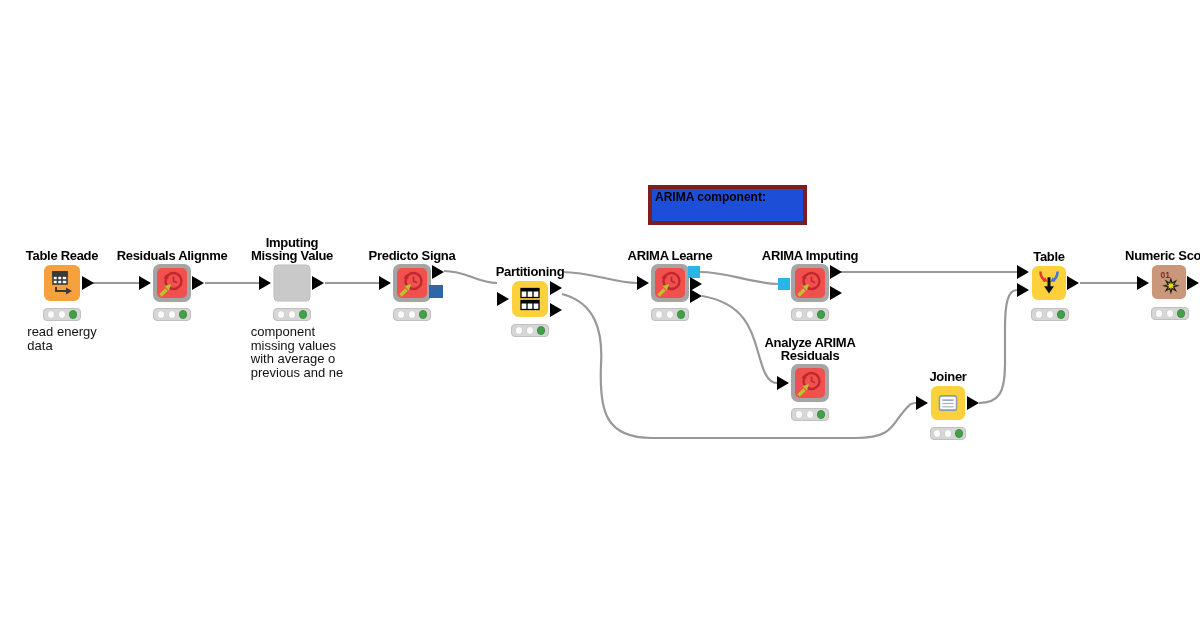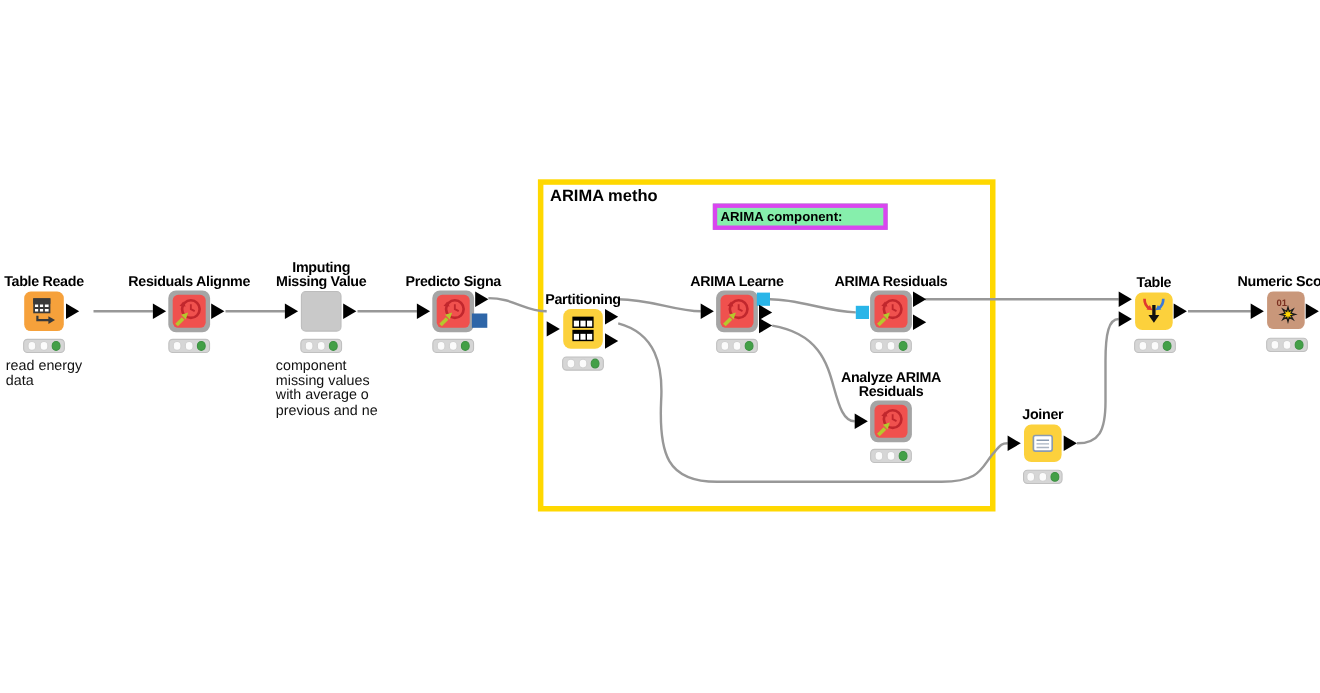--- a/index.html
+++ b/index.html
@@ -4,22 +4,22 @@
 <style>
   html,body{margin:0;padding:0;background:#fff;}
   body{width:1200px;height:630px;overflow:hidden;position:relative;
        font-family:"Liberation Sans",sans-serif;-webkit-font-smoothing:antialiased;}
   .canvas{position:absolute;left:0;top:0;width:1200px;height:630px;}
 
   
   .group-box{position:absolute;left:489px;top:163px;width:416px;height:302px;
              box-sizing:border-box;border:5px solid #ffd800;background:transparent;z-index:1;}
   .group-title{position:absolute;left:6px;top:2px;font-size:15px;font-weight:bold;color:#000;}
-  .comp-box{position:absolute;left:648px;top:185px;width:159px;height:24px;box-sizing:border-box;
-            border:4px solid #d946ef;background:#86efac;z-index:2;font-size:12px;font-weight:bold;
+  .comp-box{position:absolute;left:648px;top:185px;width:159px;height:40px;box-sizing:border-box;
+            border:4px solid #7f1d1d;background:#1d4ed8;z-index:2;font-size:12px;font-weight:bold;
             color:#000;padding:1px 3px;}
 
   
   svg.wires{position:absolute;left:0;top:0;z-index:3;}
   svg.wires path{stroke:#989898;stroke-width:2.2;fill:none;}
 
   
   .node{position:absolute;width:40px;height:40px;z-index:5;}
   .nlabel{position:absolute;bottom:41px;left:50%;transform:translateX(-50%);
           font-weight:bold;font-size:13px;line-height:12.5px;letter-spacing:-0.3px;
@@ -35,43 +35,40 @@
         font-size:13px;line-height:13.5px;white-space:pre;text-align:left;color:#111;}
   .ptri{position:absolute;width:0;height:0;border-top:7px solid transparent;
         border-bottom:7px solid transparent;border-left:12.5px solid #000;}
   .psq{position:absolute;width:12px;height:12px;}
 </style>
 </head>
 <body>
 
 <div class="canvas">
 
-  <div class="group-box">
-    <div class="group-title">ARIMA metho</div>
-  </div>
 
   <div class="comp-box">
     <span>ARIMA component:</span>
   </div>
 
   <svg class="wires" width="1200" height="630">
     <path d="M 85 283 L 139 283"></path>
     <path d="M 205 283 L 259 283"></path>
     <path d="M 325 283 L 379 283"></path>
     <path d="M 444 271 C 467 271 477 283 497 283"></path>
     <path d="M 562 272 C 592 272 614 283 637 283"></path>
     <path d="M 562 294 C 596 303 603 332 601 365 C 599 412 606 438 652 438 L 856 438 C 893 438 892 424 904 411 C 910 404 911 403 916 403"></path>
     <path d="M 700 272 C 727 272 750 283 778 284"></path>
     <path d="M 702 296 C 744 303 752 330 758 352 C 763 370 767 383 777 383"></path>
     <path d="M 841 272 L 1017 272"></path>
     <path d="M 979 403 C 999 403 1005 392 1005 365 L 1005 328 C 1005 303 1008 290 1017 290"></path>
     <path d="M 1080 283 L 1137 283"></path>
   </svg>
 
-  <div class="node" style="left:20px;top:263px">
+  <div class="node" style="left:42px;top:263px">
     <div class="nlabel">Table Reade</div>
     <div class="icon">
       <svg width="40" height="40" viewBox="0 0 40 40">
         <rect x="2" y="2" width="36" height="36" rx="6" fill="#f6a13b"></rect>
         <g stroke="#3a3a3a" stroke-width="1.6" fill="none">
           <rect x="11" y="9" width="14" height="12" fill="#fff"></rect>
           <line x1="11" y1="13" x2="25" y2="13"></line>
             <line x1="11" y1="17" x2="25" y2="17"></line>
           <line x1="15.5" y1="9" x2="15.5" y2="21"></line>
             <line x1="20" y1="9" x2="20" y2="21"></line>
@@ -202,21 +199,21 @@
     <div class="ptri" style="left:40px;top:14px"></div>
     <div class="ptri" style="left:40px;top:26px"></div>
     <div class="tl">
       <i></i>
         <i></i>
         <i class="g"></i>
     </div>
   </div>
 
   <div class="node" style="left:790px;top:263px">
-    <div class="nlabel">ARIMA Residuals</div>
+    <div class="nlabel">ARIMA Imputing</div>
     <div class="icon">
       <svg width="40" height="40" viewBox="0 0 40 40">
         <rect x="1" y="1" width="38" height="38" rx="7" fill="#a5a5a5"></rect>
         <rect x="5" y="5" width="30" height="30" rx="5" fill="#f0514e"></rect>
         <circle cx="21.5" cy="18" r="8" stroke="#c1272d" stroke-width="2.4" fill="none"></circle>
         <path d="M 21.5 13.5 L 21.5 18 L 25 19.8" stroke="#c1272d" stroke-width="1.7" fill="none"></path>
         <polygon points="14.6,11.2 11.2,15.2 16.8,15.6" fill="#c1272d"></polygon>
         <line x1="8.5" y1="32.5" x2="14.5" y2="26.5" stroke="#b5c72d" stroke-width="3.4"></line>
         <polygon points="19,21 16.9,27.4 12.6,23.1" fill="#b5c72d"></polygon>
       </svg>

